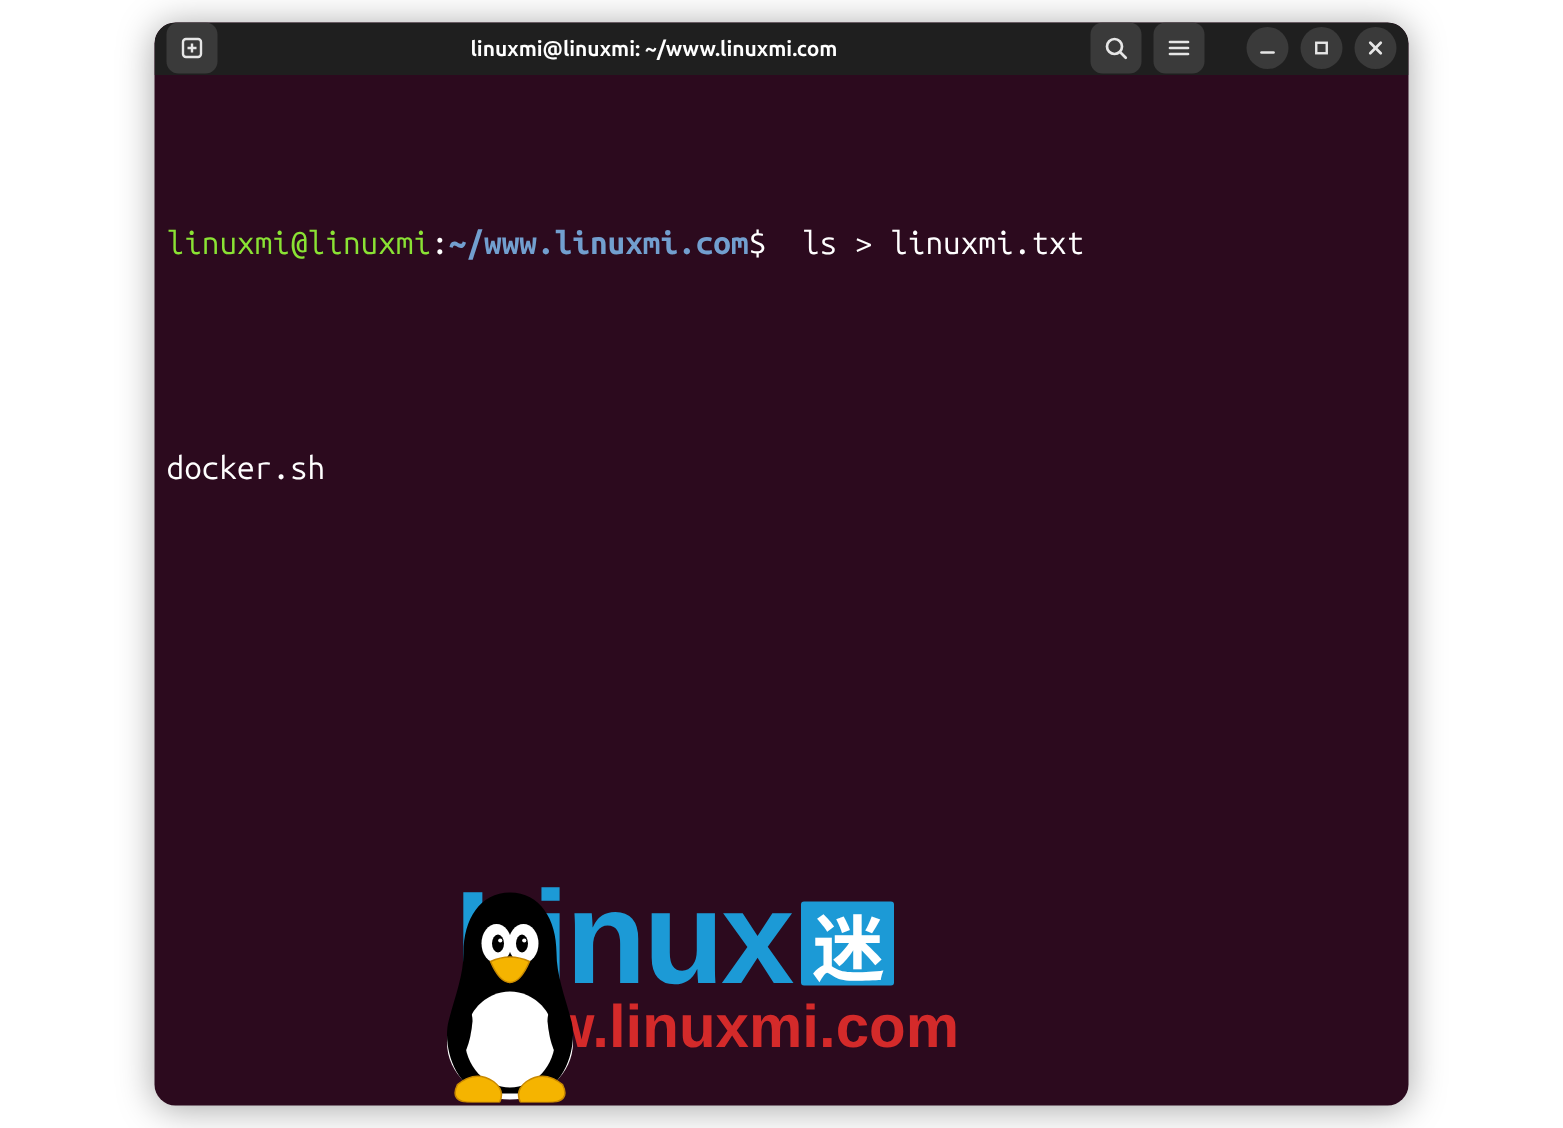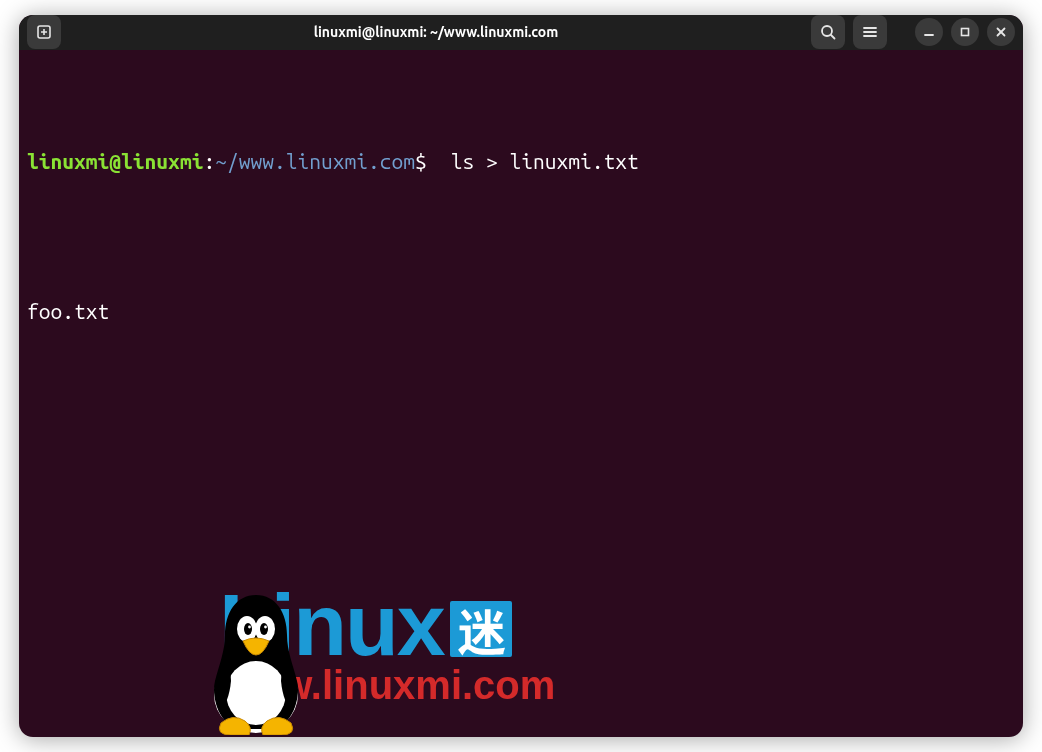--- a/index.html
+++ b/index.html
@@ -7,21 +7,21 @@
     background: #ffffff;
     width: 1042px;
     height: 752px;
     font-family: "Ubuntu Mono", "DejaVu Sans Mono", Consolas, monospace;
     overflow: hidden;
     display: flex;
     align-items: center;
     justify-content: center;
   }
   .terminal-window {
-    width: 1004px;
+    width: 836px;
     height: 722px;
     background: #2c0a1e;
     border-radius: 14px;
     box-shadow: 0 2px 24px rgba(0,0,0,0.35);
     display: flex;
     flex-direction: column;
     overflow: hidden;
     position: relative;
   }
   .titlebar {
@@ -78,23 +78,23 @@
     flex: 1 1 auto;
     padding: 6px 8px 8px 8px;
     color: #ffffff;
     font-size: 21px;
     line-height: 30px;
     white-space: pre;
     overflow: hidden;
     position: relative;
   }
   .line { white-space: pre; }
-  .prompt-user { color: #8ae234; font-weight: bold; }
+  .prompt-user { color: #8ae234; font-weight: normal; }
   .prompt-sep  { color: #ffffff; }
-  .prompt-path { color: #729fcf; font-weight: normal; }
+  .prompt-path { color: #729fcf; font-weight: bold; }
   .prompt-sym  { color: #ffffff; }
   .cmd         { color: #ffffff; margin-left: 12px; }
 
   
   .watermark {
     position: absolute;
     left: 78px;
     bottom: 32px;
     display: flex;
     align-items: flex-end;
@@ -188,21 +188,21 @@
         </svg>
       </div>
     </div>
   </div>
 
   <div class="terminal-body">
     
     <div class="line"><span class="prompt-user">linuxmi@linuxmi</span><span class="prompt-sep">:</span><span class="prompt-path">~/www.linuxmi.com</span><span class="prompt-sym">$</span> <span class="cmd">ls &gt; linuxmi.txt</span></div>
     
     
-    <div class="line">foo.txt</div>
+    <div class="line">docker.sh</div>
     
     
     
     
     
     
     
     
     
     

